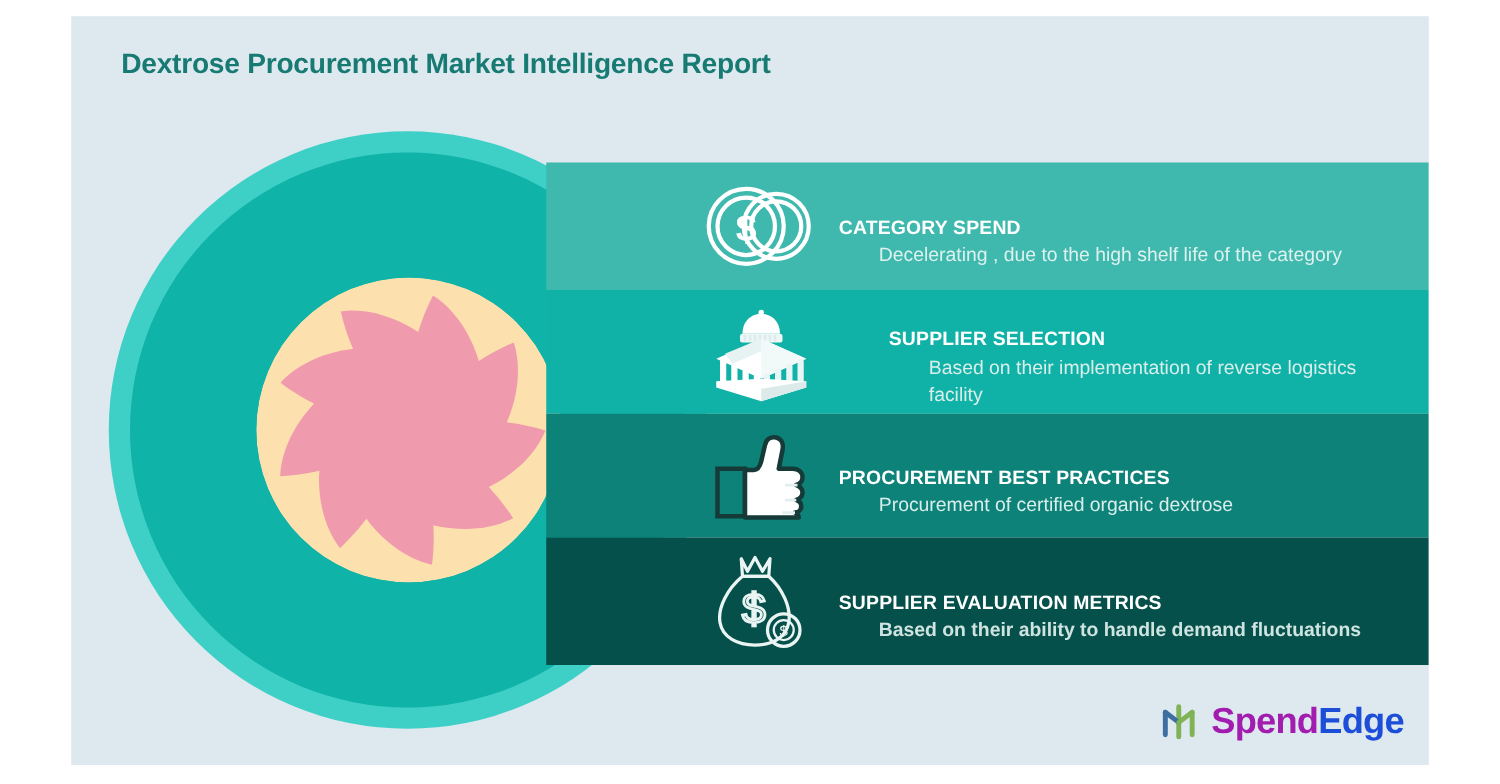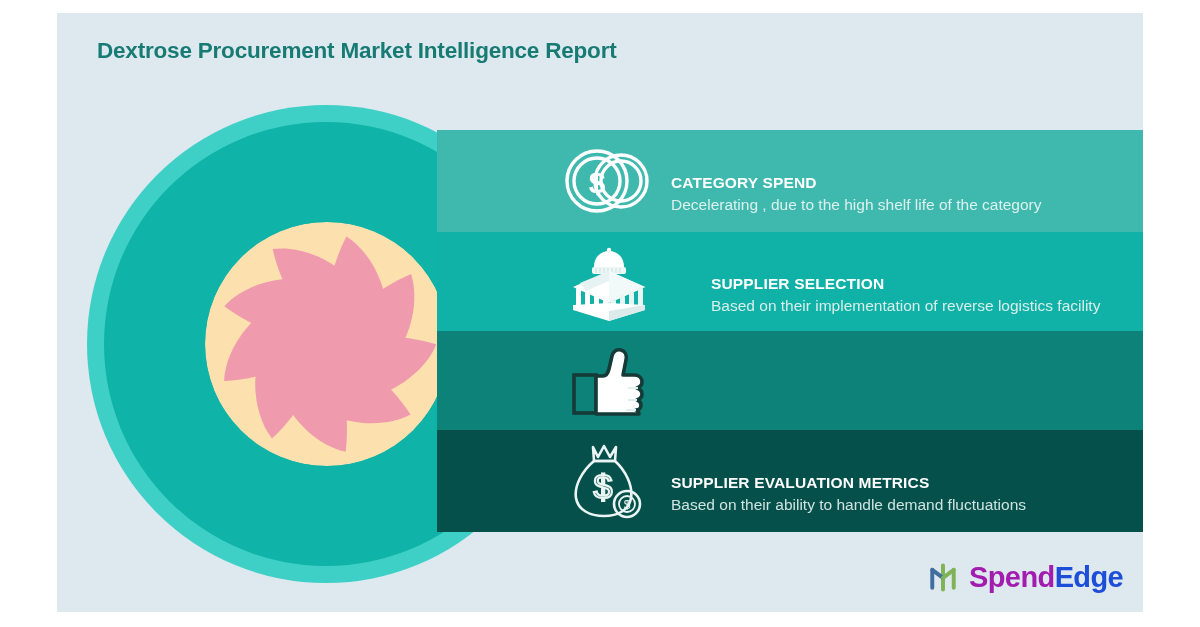--- a/index.html
+++ b/index.html
@@ -110,22 +110,23 @@
     line-height: 1.25;
     margin-bottom: 2px;
     white-space: nowrap;
     margin-top: 28px;
   }
   .band-body {
     font-size: 15.5px;
     color: #d9eeeb;
     line-height: 1.45;
     max-width: 420px;
-  }
-  .band-4 .band-body { color: #cfe4e1; }
+    margin-left: 32px;
+  }
+  .band-4 .band-body { color: #cfe4e1; font-weight: bold; }
   .band-1 .band-body { color: #ddf1ee; }
 
   
   #logo {
     position: absolute;
     left: 868px;
     top: 547px;
     display: flex;
     align-items: center;
     gap: 8px;
@@ -263,20 +264,24 @@
                    C57,7 59,11 58,16 L55,31 L66,31 C71,31 74,34 74,38
                    C74,41 72,43 69,44 C72,45 74,47 74,50 C74,53 72,55 69,56
                    C72,57 73,59 73,61 C73,64 71,66 68,66 C70,67 71,68 71,70
                    L28,70 Z" fill="#ffffff" stroke="#153a37" stroke-width="3.6" stroke-linejoin="round"></path>
           <g stroke="#e3efef" stroke-width="2.2" fill="none">
             <path d="M60,44 L70,44"></path>
               <path d="M60,56 L69,56"></path>
               <path d="M58,66 L68,66"></path>
           </g>
         </svg>
+      </div>
+      <div class="band-text">
+        <div class="band-head">PROCUREMENT BEST PRACTICES</div>
+        <div class="band-body">Procurement of certified organic dextrose</div>
       </div>
     </div>
 
     <div class="band band-4">
       <div class="band-icon">
         <svg width="82" height="82" viewBox="0 0 82 82">
 
           <path d="M25,7 L30,17 L36,6 L42,17 L48,7 L47,21 L26,21 Z" fill="none" stroke="#eaf5f3" stroke-width="2.6" stroke-linejoin="round"></path>
 
           <path d="M26,21 C14,31 6,46 8,58 C10,70 22,76 36,76

